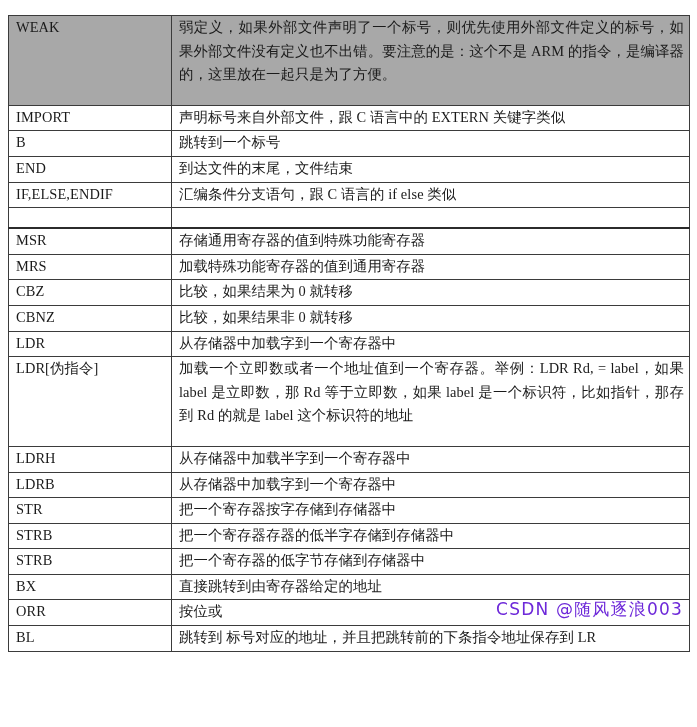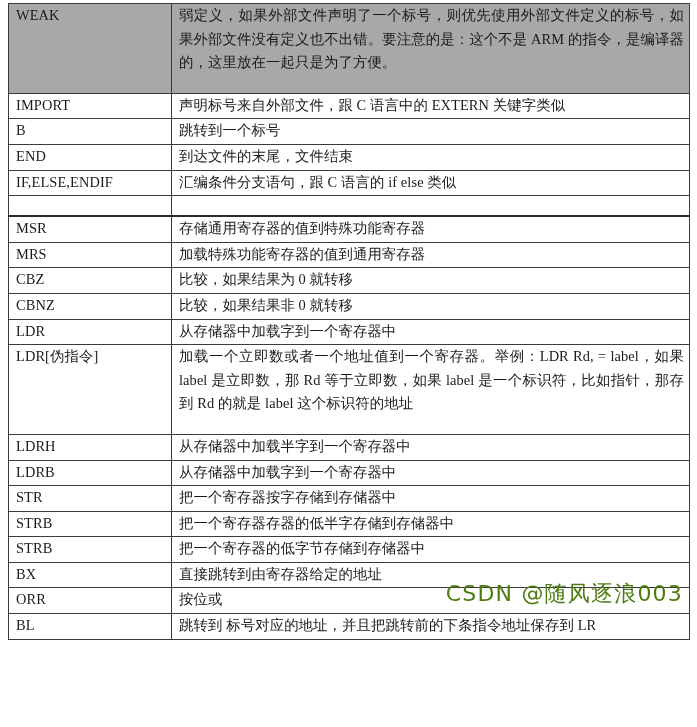--- a/index.html
+++ b/index.html
@@ -10,21 +10,21 @@
   body {
     width: 697px;
     height: 727px;
     font-family: "Liberation Serif", "DejaVu Serif", serif;
     color: #1a1a1a;
     overflow: hidden;
     position: relative;
   }
   #sheet {
     position: absolute;
-    left: 0; top: 0;
+    left: 0; top: 12px;
     width: 697px;
     height: 617px;
   }
   table.instr-table {
     position: absolute;
     left: 8px;
     top: 3px;
     width: 682px;
     border-collapse: collapse;
     table-layout: fixed;
@@ -54,22 +54,22 @@
     border-bottom-width: 2px;
     border-bottom-color: #2b2b2b;
   }
   tr.spacer td.mnemonic { }
   .multi .desc { padding-bottom: 18px; }
   .watermark {
     position: absolute;
     right: 14px;
     bottom: 8px;
     font-family: "DejaVu Sans", "Liberation Sans", sans-serif;
-    font-size: 22px;
-    color: #4d7c0f;
+    font-size: 17px;
+    color: #6d28d9;
     letter-spacing: 1.2px;
     white-space: nowrap;
     pointer-events: none;
   }
 </style>
 </head>
 <body>
 
 <div id="sheet">
   <table class="instr-table">

